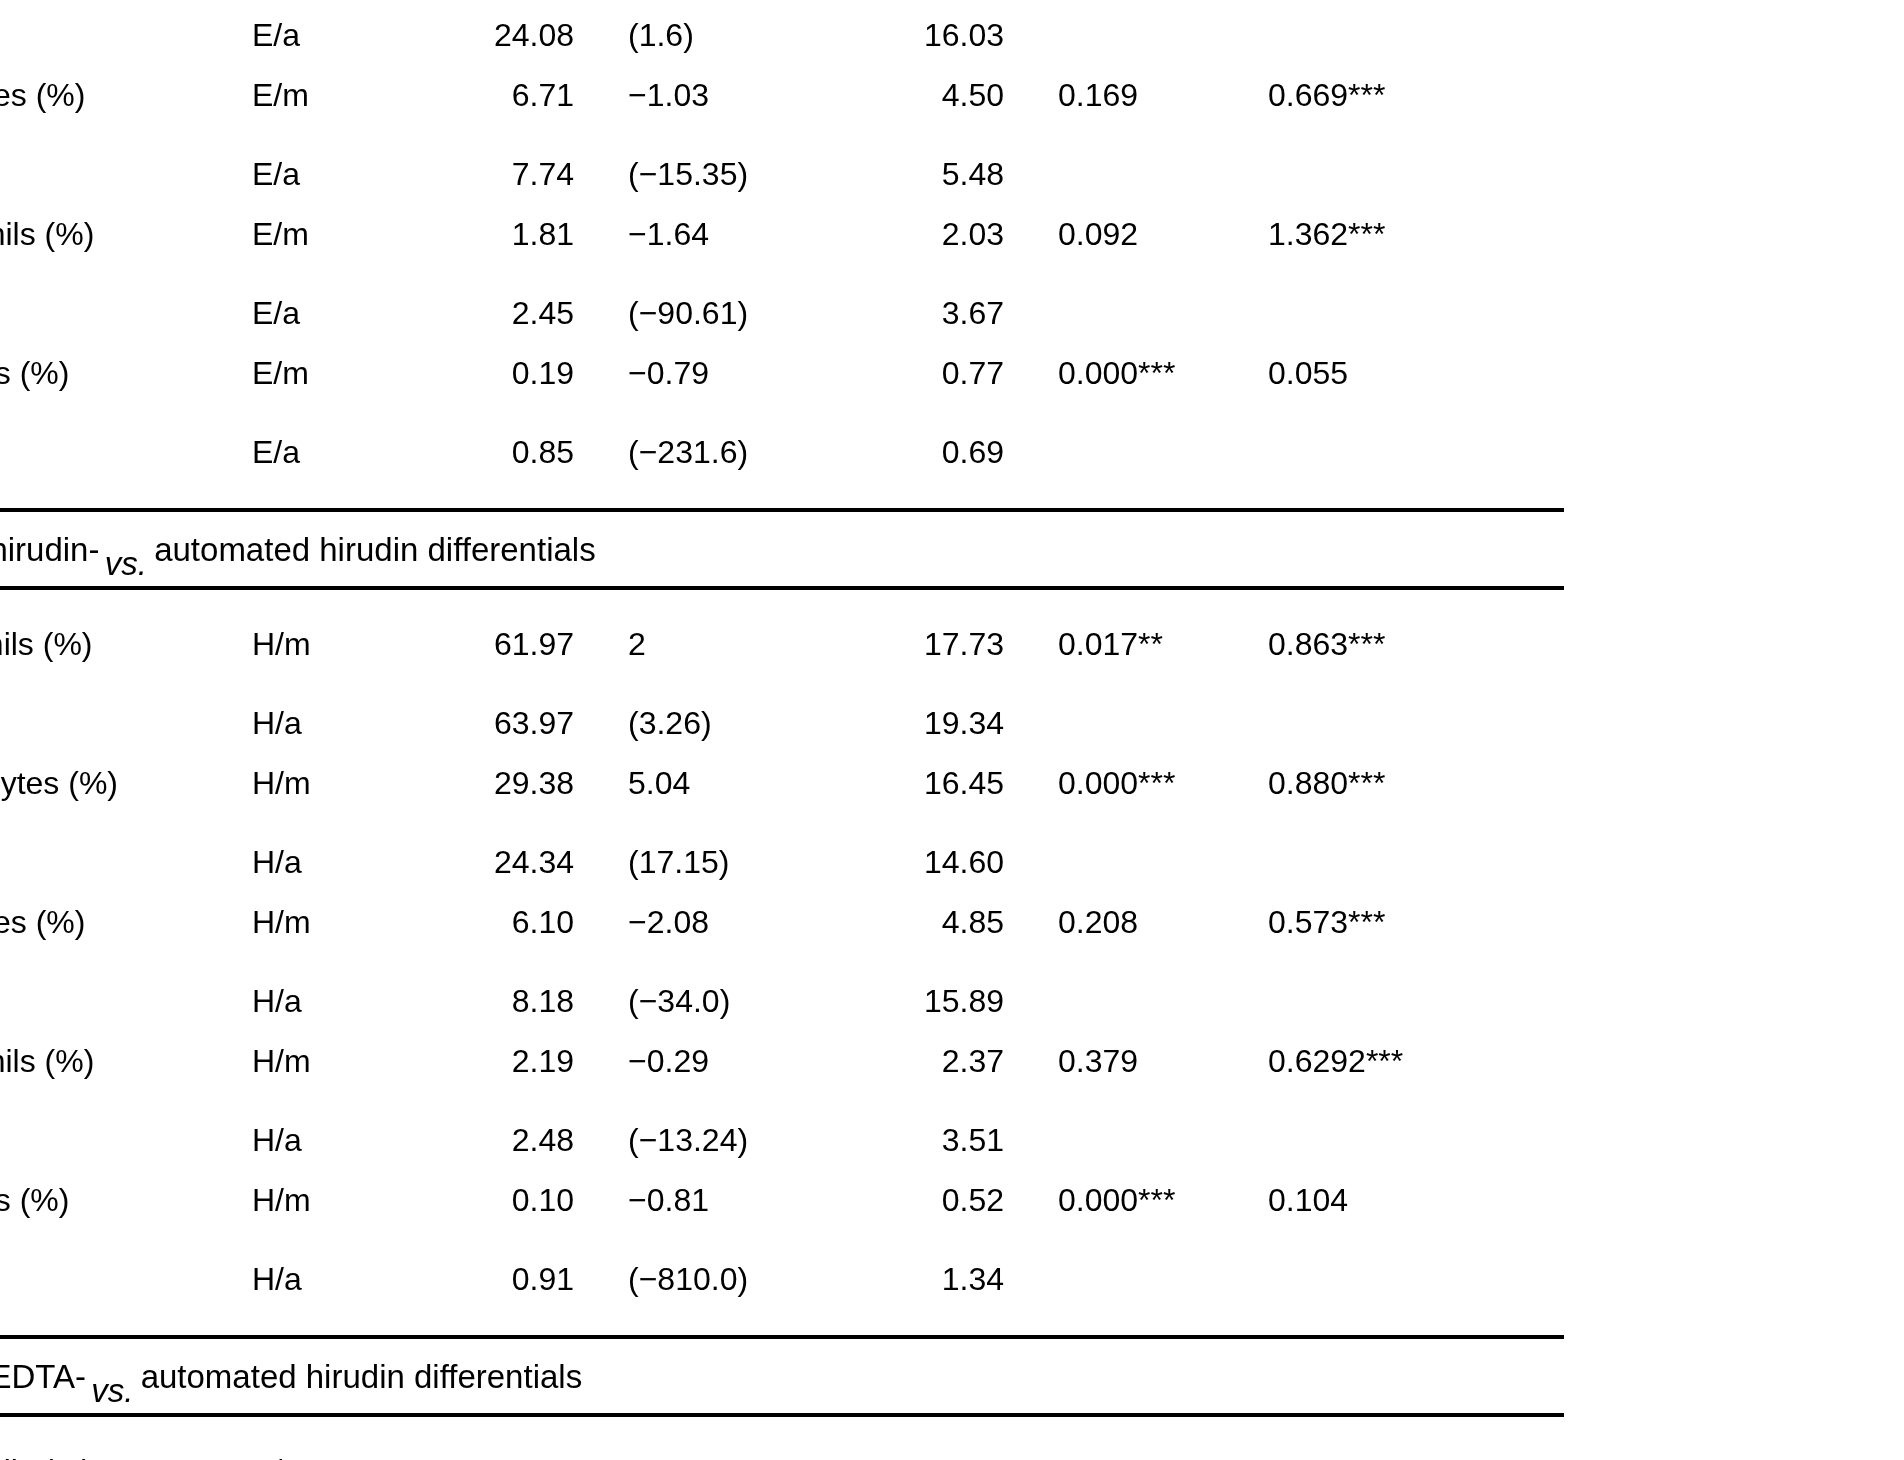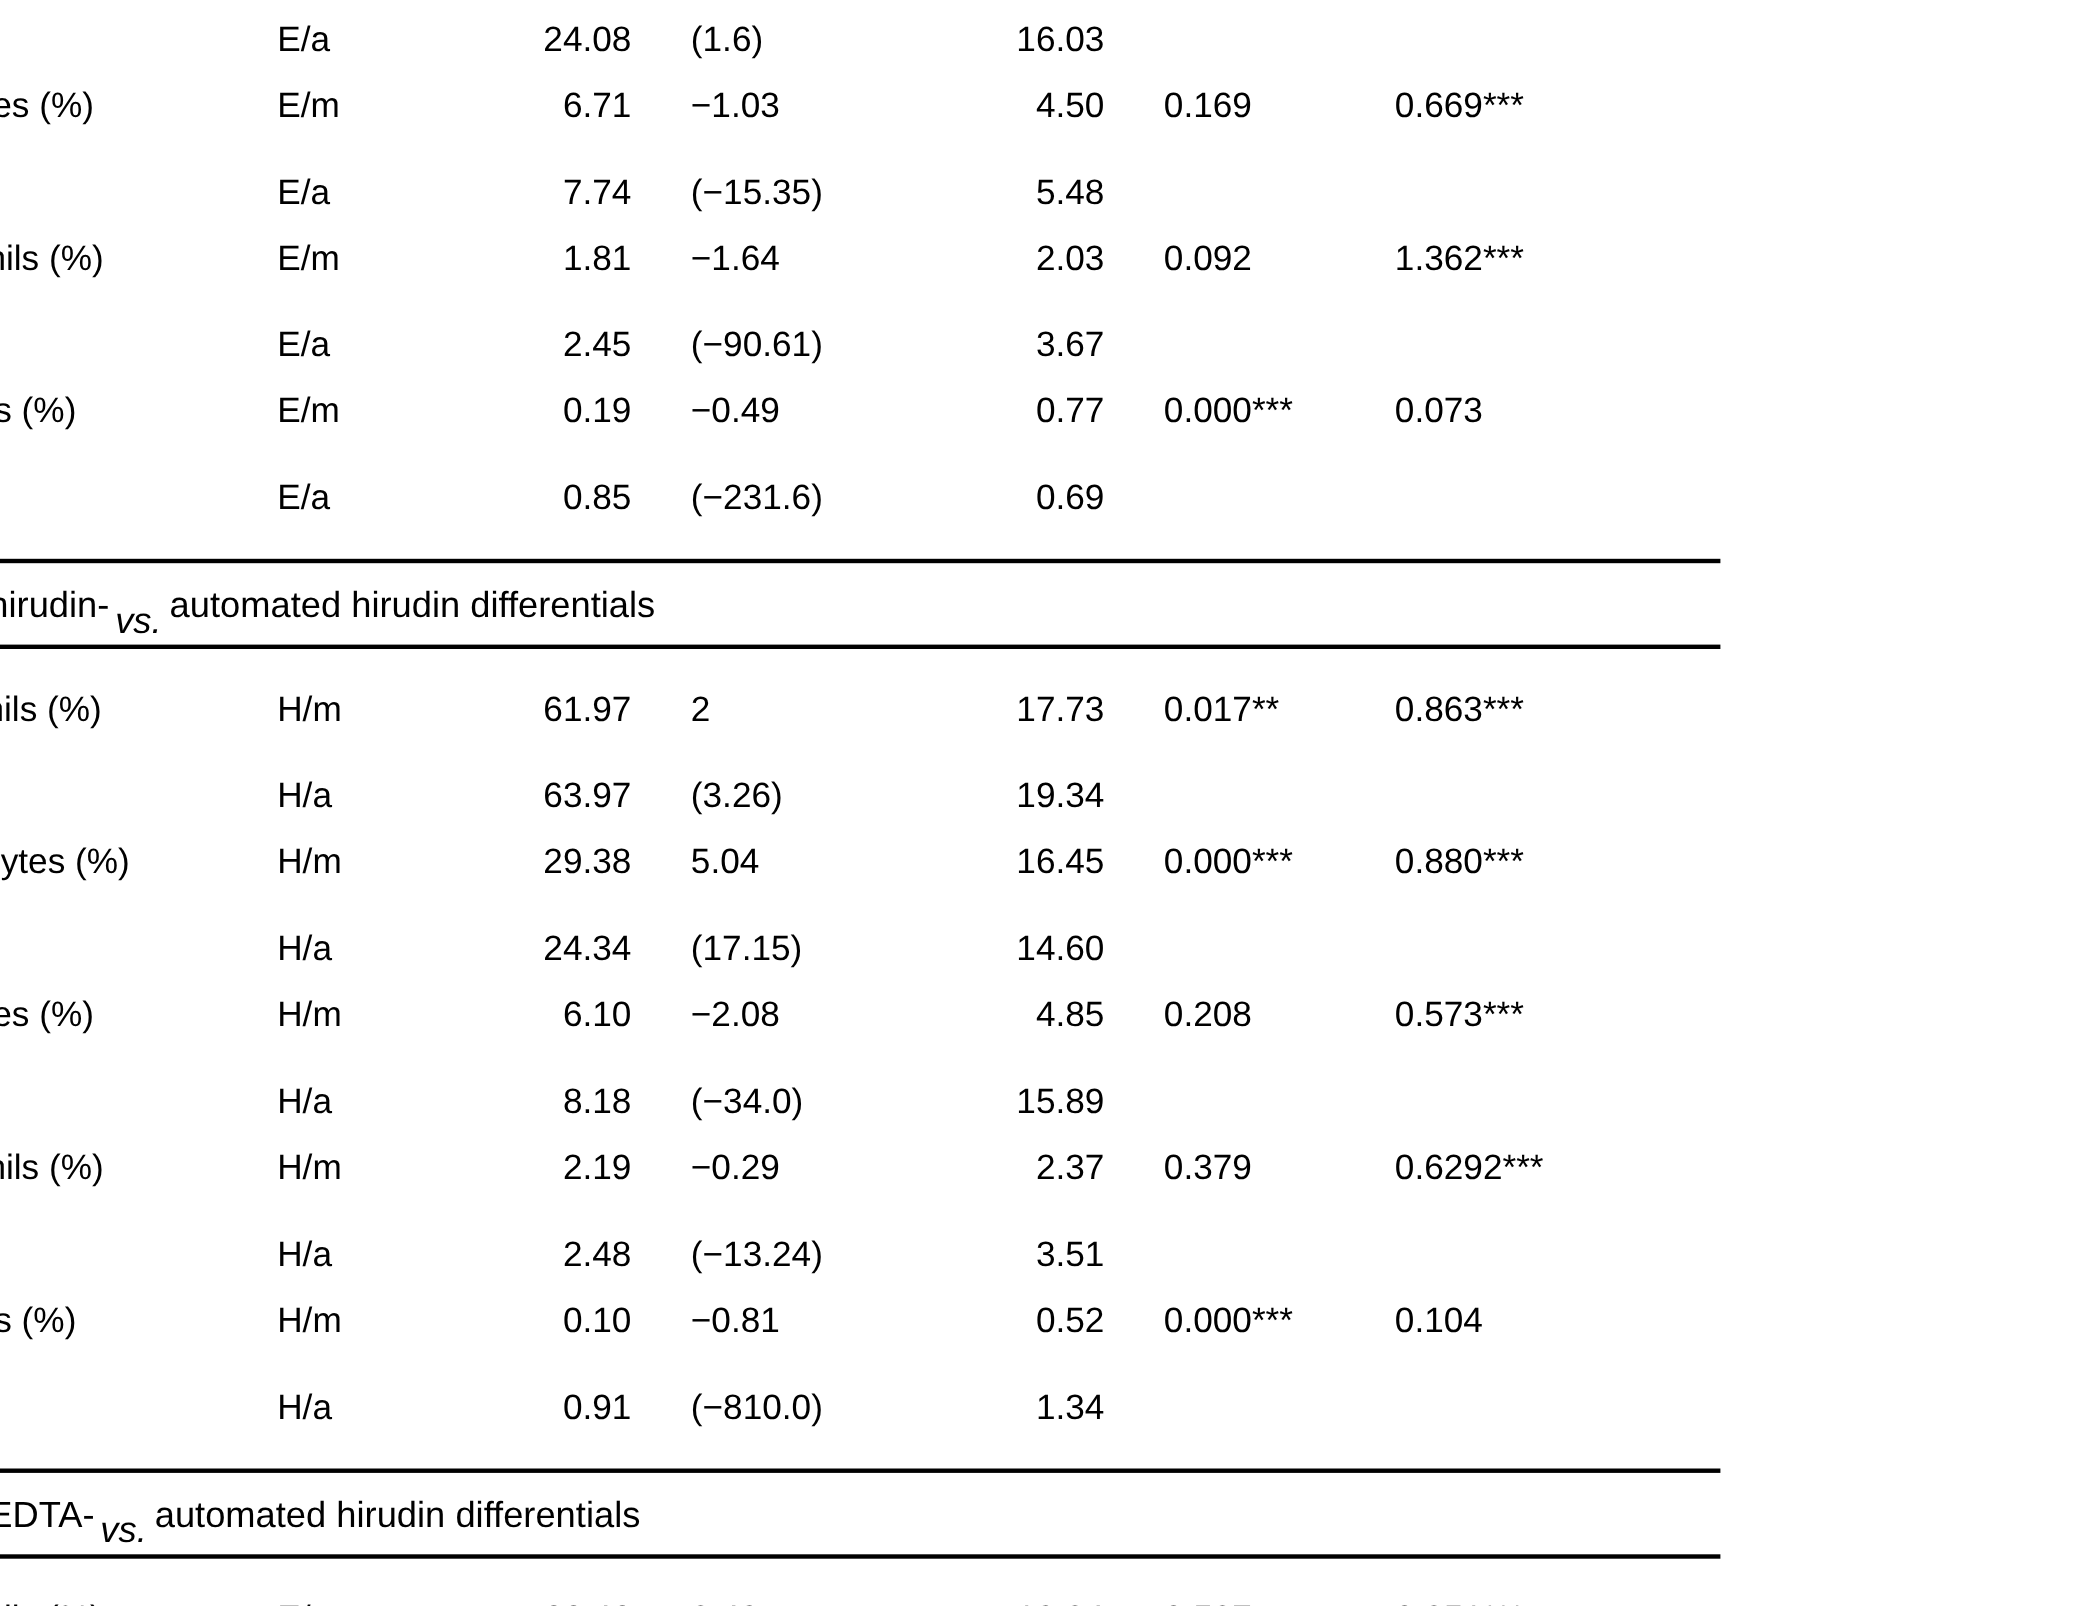--- a/index.html
+++ b/index.html
@@ -216,30 +216,30 @@
             <td>
               <div class="cell lbl">Basophils (%)</div>
             </td>
             <td>
               <div class="cell numL">E/m</div>
             </td>
             <td>
               <div class="cell num">0.19</div>
             </td>
             <td>
-              <div class="cell numL">−0.49</div>
+              <div class="cell numL">−0.79</div>
             </td>
             <td>
               <div class="cell num">0.77</div>
             </td>
             <td>
               <div class="cell numL">0.000***</div>
             </td>
             <td>
-              <div class="cell numL">0.073</div>
+              <div class="cell numL">0.055</div>
             </td>
           </tr>
           <tr>
             <td>
               <div class="cell lbl"></div>
             </td>
             <td>
               <div class="cell numL">E/a</div>
             </td>
             <td>

